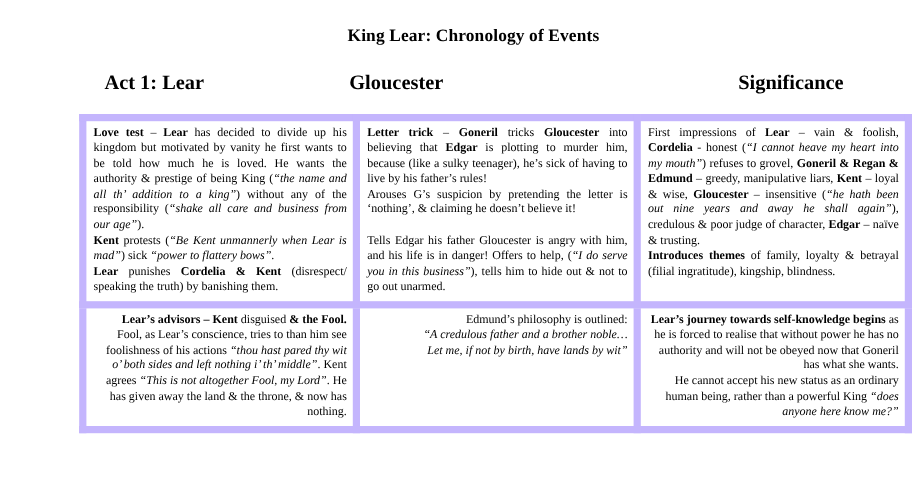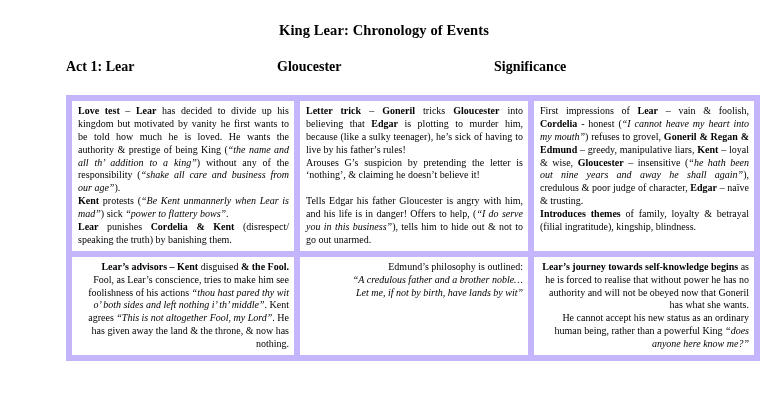--- a/index.html
+++ b/index.html
@@ -13,43 +13,44 @@
     height: 418px;
     font-family: "Liberation Serif", "DejaVu Serif", serif;
     color: #000000;
     overflow: hidden;
   }
   .page {
     position: relative;
     width: 768px;
     height: 312px;
     box-sizing: border-box;
+    padding-left: 21px;
   }
   .doc-title {
     text-align: center;
     font-size: 14.5px;
     font-weight: bold;
     margin: 0;
     padding-top: 22px;
     letter-spacing: 0.1px;
   }
   .col-headers {
     display: flex;
     margin-top: 20px;
     padding-left: 66px;
     padding-right: 65px;
-    font-size: 14px;
+    font-size: 17px;
     font-weight: bold;
   }
   .col-headers .ch {
     box-sizing: border-box;
   }
   .ch-1 { width: 211px; }
   .ch-2 { width: 217px; }
-  .ch-3 { width: 209px; }
+  .ch-3 { width: 209px; text-align: right; }
 
   table.grid {
     position: absolute;
     left: 66px;
     top: 95px;
     width: 637px;
     border-collapse: collapse;
     table-layout: fixed;
   }
   table.grid td {
@@ -101,21 +102,21 @@
             <p class="para just"><span>Tells Edgar his father Gloucester is angry with him, and his life is in danger! Offers to help, (</span><i>“I do serve you in this business”</i><span>), tells him to hide out &amp; not to go out unarmed.</span></p>
           </td>
         <td class="c3">
             <p class="para just"><span>First impressions of </span><b>Lear</b><span> – vain &amp; foolish, </span><b>Cordelia</b><span> - honest (</span><i>“I cannot heave my heart into my mouth”</i><span>) refuses to grovel, </span><b>Goneril &amp; Regan &amp; Edmund</b><span> – greedy, manipulative liars, </span><b>Kent</b><span> – loyal &amp; wise, </span><b>Gloucester</b><span> – insensitive (</span><i>“he hath been out nine years and away he shall again”</i><span>), credulous &amp; poor judge of character, </span><b>Edgar</b><span> – naïve &amp; trusting.</span></p>
             <p class="para just"><b>Introduces themes</b><span> of family, loyalty &amp; betrayal (filial ingratitude), kingship, blindness.</span></p>
           </td>
       </tr>
       <tr>
         <td class="c1">
             <p class="para left"><b>Lear’s advisors – Kent</b><span> disguised </span><b>&amp; the Fool.</b></p>
-            <p class="para left"><span>Fool, as Lear’s conscience, tries to make him see foolishness of his actions  </span><i>“thou hast pared thy wit o’ both sides and left nothing i’ th’ middle”</i><span>. Kent agrees </span><i>“This is not altogether Fool, my Lord”</i><span>. He has given away the land &amp; the throne, &amp; now has nothing.</span></p>
+            <p class="para left"><span>Fool, as Lear’s conscience, tries to than him see foolishness of his actions  </span><i>“thou hast pared thy wit o’ both sides and left nothing i’ th’ middle”</i><span>. Kent agrees </span><i>“This is not altogether Fool, my Lord”</i><span>. He has given away the land &amp; the throne, &amp; now has nothing.</span></p>
           </td>
         <td class="c2">
             <p class="para left"><span>Edmund’s philosophy is outlined:</span></p>
             <p class="para left"><i>“A credulous father and a brother noble…</i></p>
             <p class="para left"><i>Let me, if not by birth, have lands by wit”</i></p>
           </td>
         <td class="c3">
             <p class="para left"><b>Lear’s journey towards self-knowledge begins</b><span> as he is forced to realise that without power he has no authority and will not be obeyed now that Goneril has what she wants.</span></p>
             <p class="para left"><span> He cannot accept his new status as an ordinary human being, rather than a powerful King </span><i>“does anyone here know me?”</i></p>
           </td>

